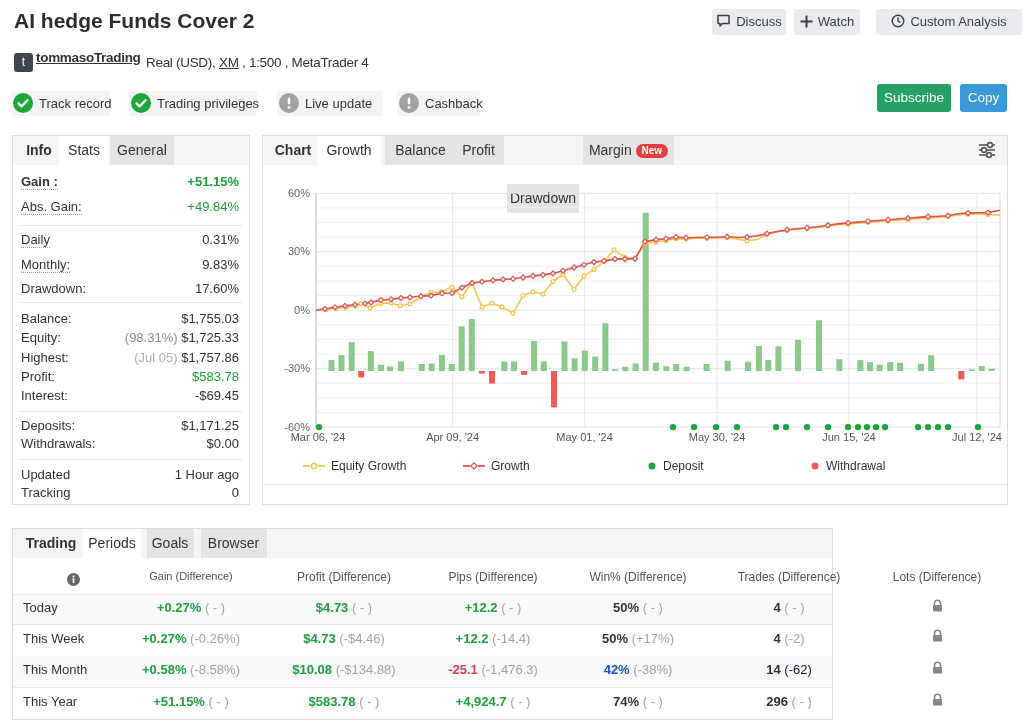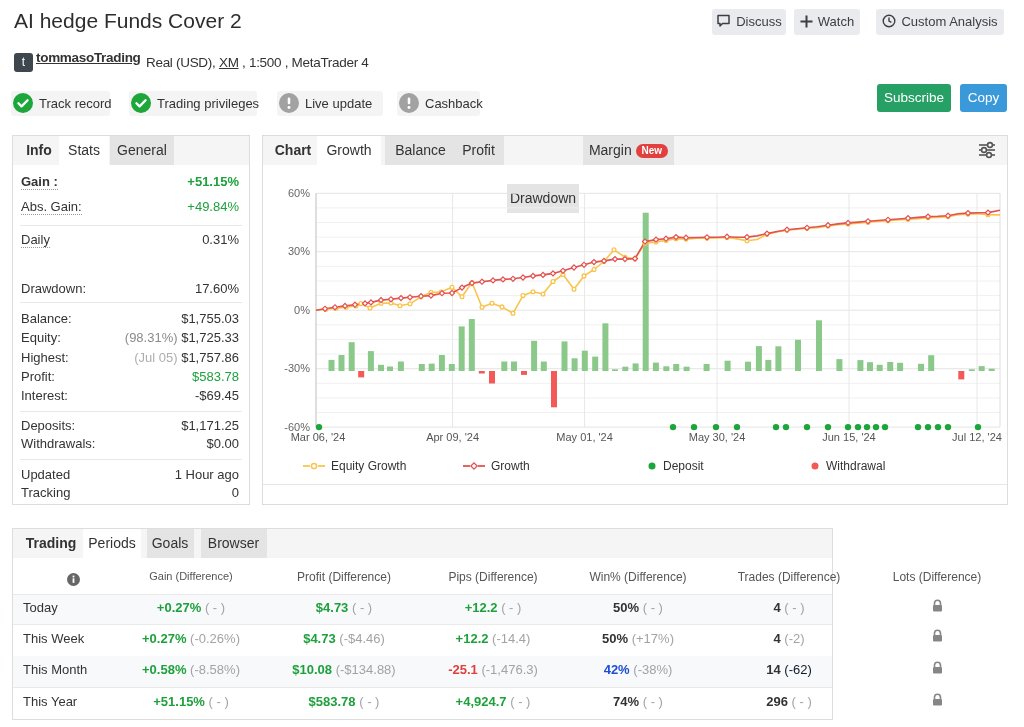--- a/index.html
+++ b/index.html
@@ -25,31 +25,31 @@
 .pill { position:absolute; top:90.5px; height:25px; background:#f4f4f4; border-radius:3px; white-space:nowrap; }
 .pill .ic { position:absolute; left:2px; top:2.5px; }
 .pill .tx { position:absolute; left:28px; top:0; height:25px; line-height:25px; font-size:13px; color:#333; font-weight:400; white-space:nowrap; }
 .cell { position:absolute; font-size:13px; text-align:center; transform:translateX(-50%); white-space:nowrap; }
 .bb { font-weight:bold; }
 </style>
 </head>
 <body>
 <div id="page">
 
-  <div class="abs" style="left:14px; top:9px; font-size:21px; font-weight:normal; color:#2d2d2d;">AI hedge Funds Cover 2</div>
+  <div class="abs" style="left:14px; top:9px; font-size:21px; font-weight:bold; color:#2d2d2d;">AI hedge Funds Cover 2</div>
 
   <div class="gbtn" style="left:712px; width:74px;">
     <svg width="15" height="14" viewBox="0 0 15 14" style="vertical-align:-2px; margin-right:5px;">
         <path d="M2 1.5 h11 v8 h-6.5 l-2.5 2.5 v-2.5 h-2 z" fill="none" stroke="#3c4043" stroke-width="1.5" stroke-linejoin="round"></path>
       </svg>Discuss</div>
   <div class="gbtn" style="left:794px; width:66px;">
     <svg width="13" height="13" viewBox="0 0 13 13" style="vertical-align:-2px; margin-right:5px;">
         <path d="M6.5 0.5 v12 M0.5 6.5 h12" stroke="#3c4043" stroke-width="2"></path>
       </svg>Watch</div>
-  <div class="gbtn" style="left:876px; width:128px;">
+  <div class="gbtn" style="left:876px; width:146px;">
     <svg width="14" height="14" viewBox="0 0 14 14" style="vertical-align:-2px; margin-right:5px;">
         <circle cx="7" cy="7" r="5.8" fill="none" stroke="#3c4043" stroke-width="1.4"></circle>
         <path d="M7 3.6 v3.4 l2.4 1.4" fill="none" stroke="#3c4043" stroke-width="1.4"></path>
       </svg>Custom Analysis</div>
 
   <div class="abs" style="left:14px; top:53px; width:19px; height:19px; background:#3e464e; border-radius:3px; color:#fff; font-size:12px; text-align:center; line-height:19px;">t</div>
   <div class="abs" style="left:36px; top:50px; font-size:13.5px; letter-spacing:-0.3px;font-weight:bold;"><span style="text-decoration:underline;">tommasoTrading</span></div>
   <div class="abs" style="left:146px; top:55px; font-size:13.5px; letter-spacing:-0.3px;">Real (USD), <span style="text-decoration:underline;">XM</span> , 1:500 , MetaTrader 4</div>
 
   <div class="pill" style="left:11px; width:99px;">
@@ -97,20 +97,24 @@
         <span class="val green bb">+51.15%</span>
       </div>
     <div class="srow" style="top:62.0px;">
         <span class="lbl"><span class="dotted">Abs. Gain:</span></span>
         <span class="val green">+49.84%</span>
       </div>
     <div class="grayline" style="top:89px;"></div>
     <div class="srow" style="top:95.0px;">
         <span class="lbl"><span class="dotted">Daily</span></span>
         <span class="val">0.31%</span>
+      </div>
+    <div class="srow" style="top:120.0px;">
+        <span class="lbl"><span class="dotted">Monthly:</span></span>
+        <span class="val">9.83%</span>
       </div>
     <div class="srow" style="top:144.0px;">
         <span class="lbl">Drawdown:</span>
         <span class="val">17.60%</span>
       </div>
     <div class="grayline" style="top:166px;"></div>
     <div class="srow" style="top:174.0px;">
         <span class="lbl">Balance:</span>
         <span class="val">$1,755.03</span>
       </div>

